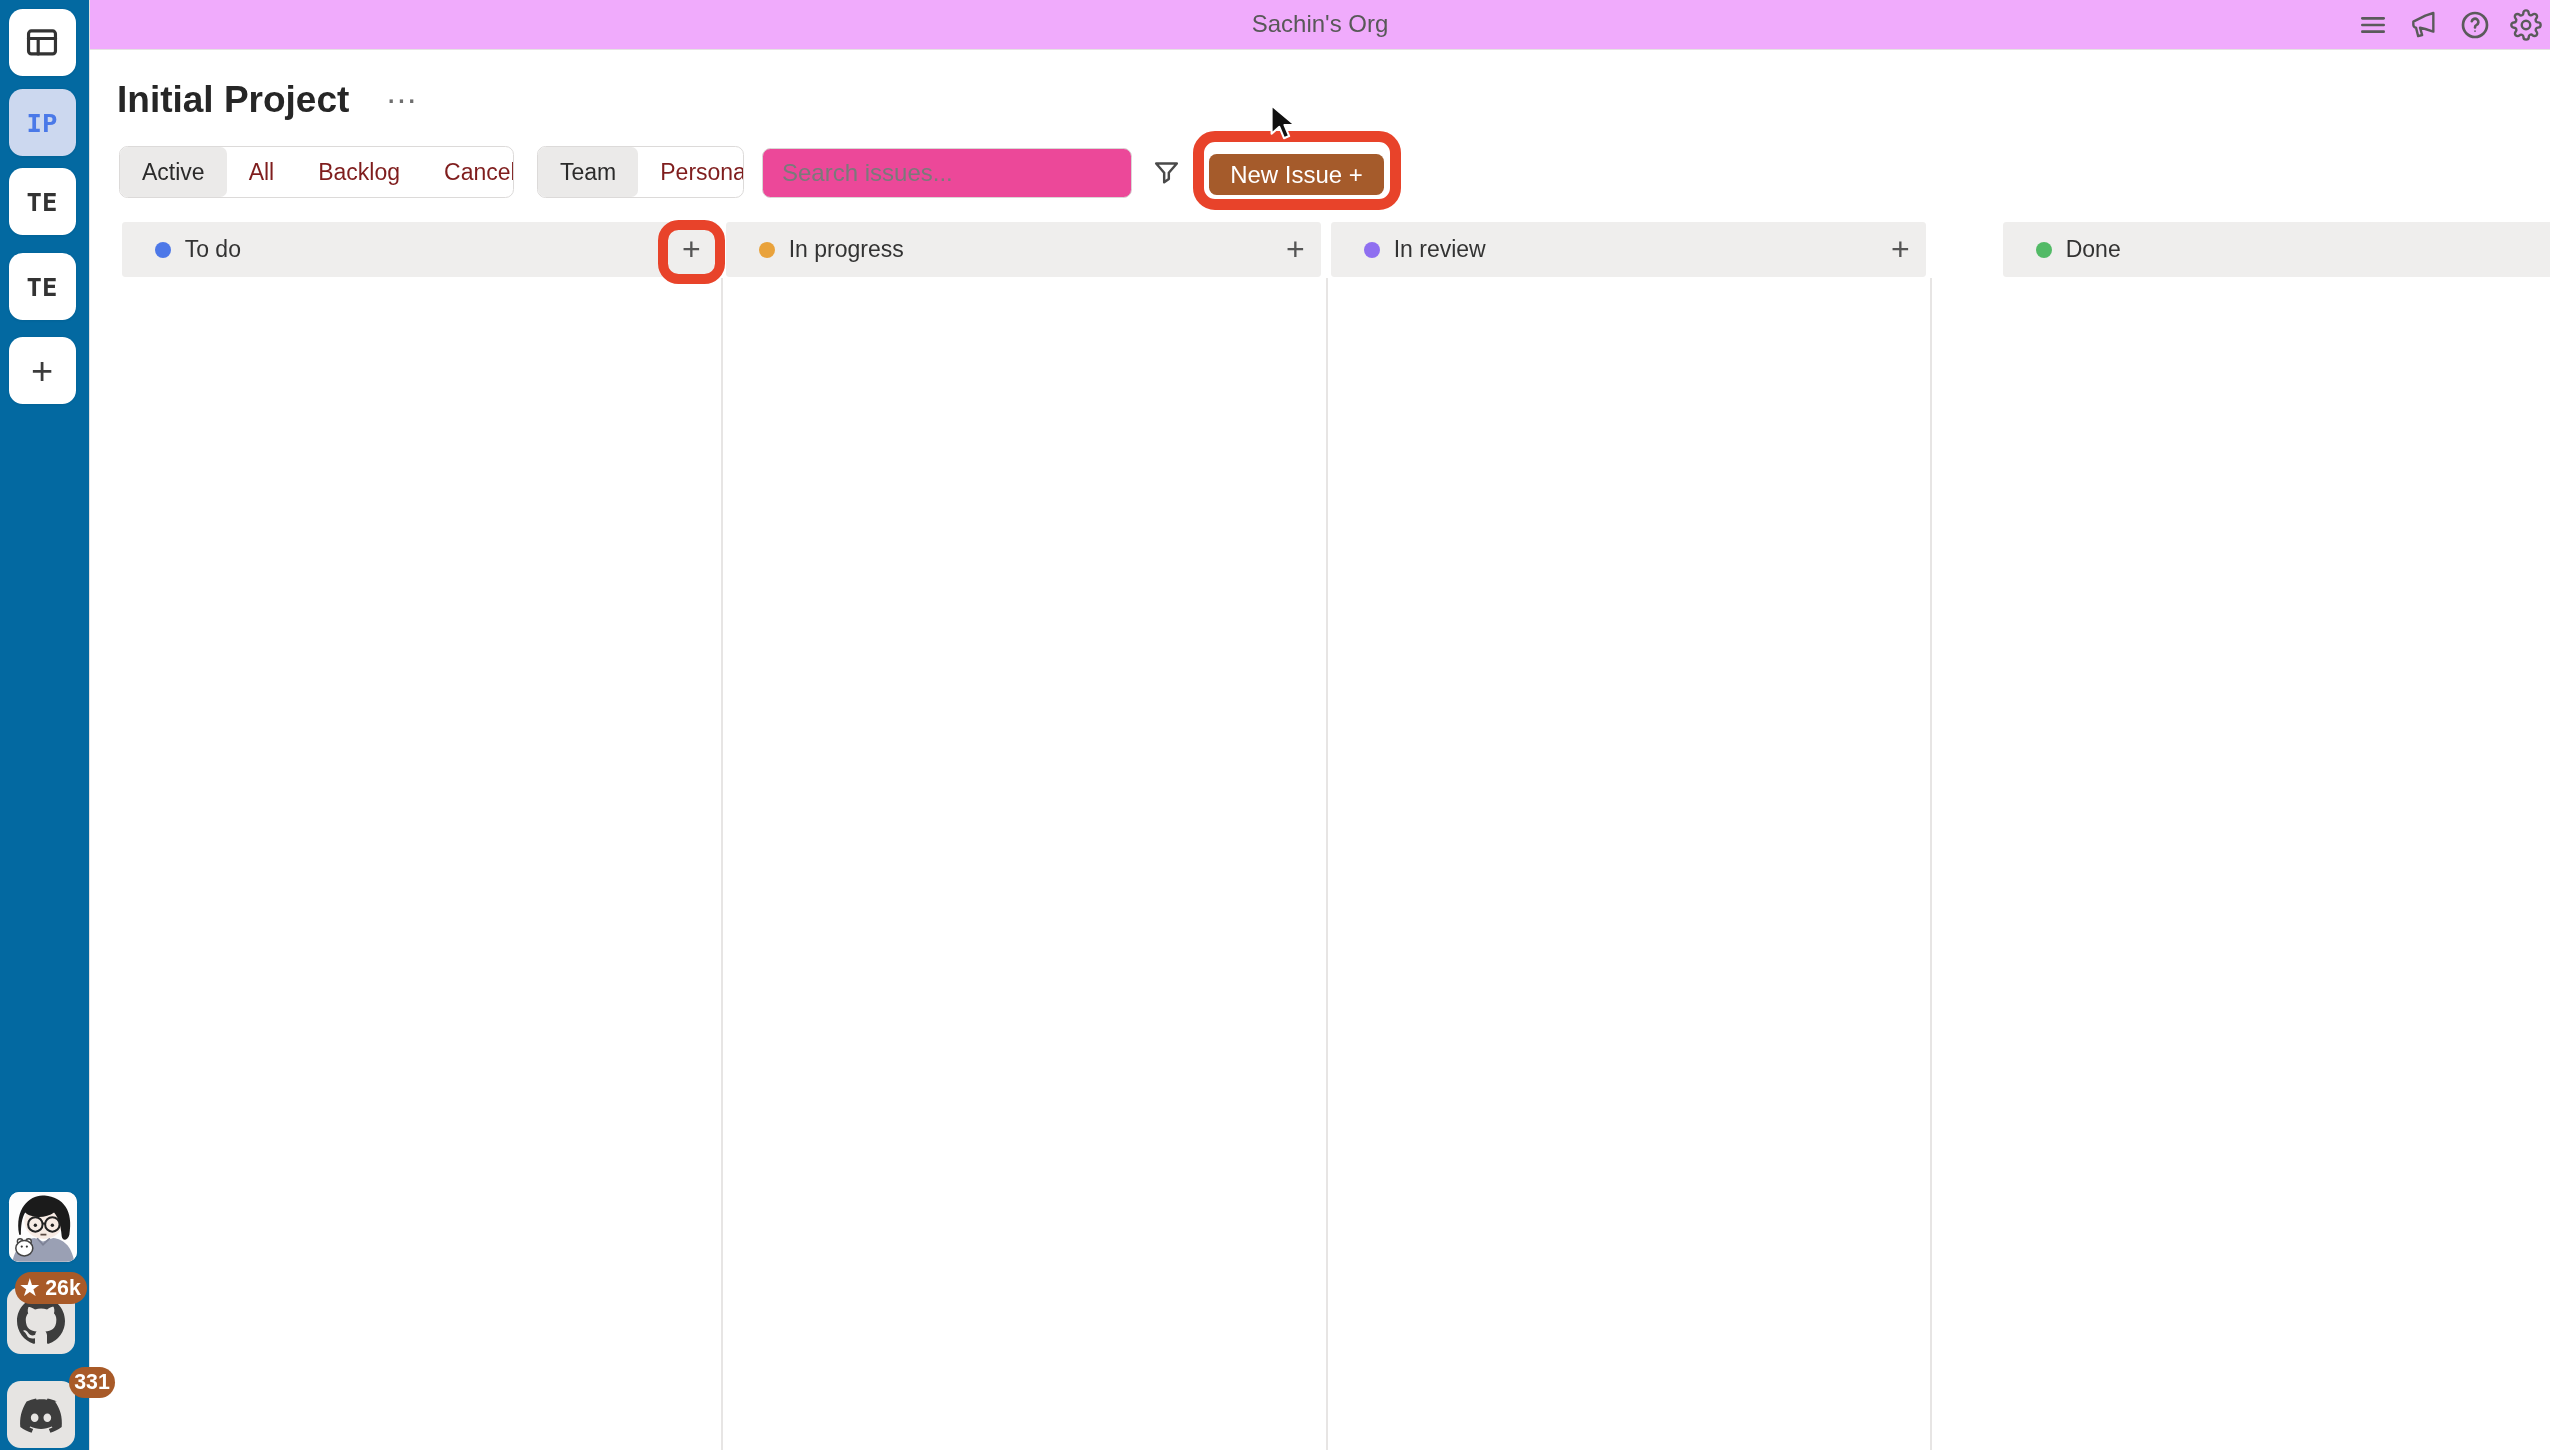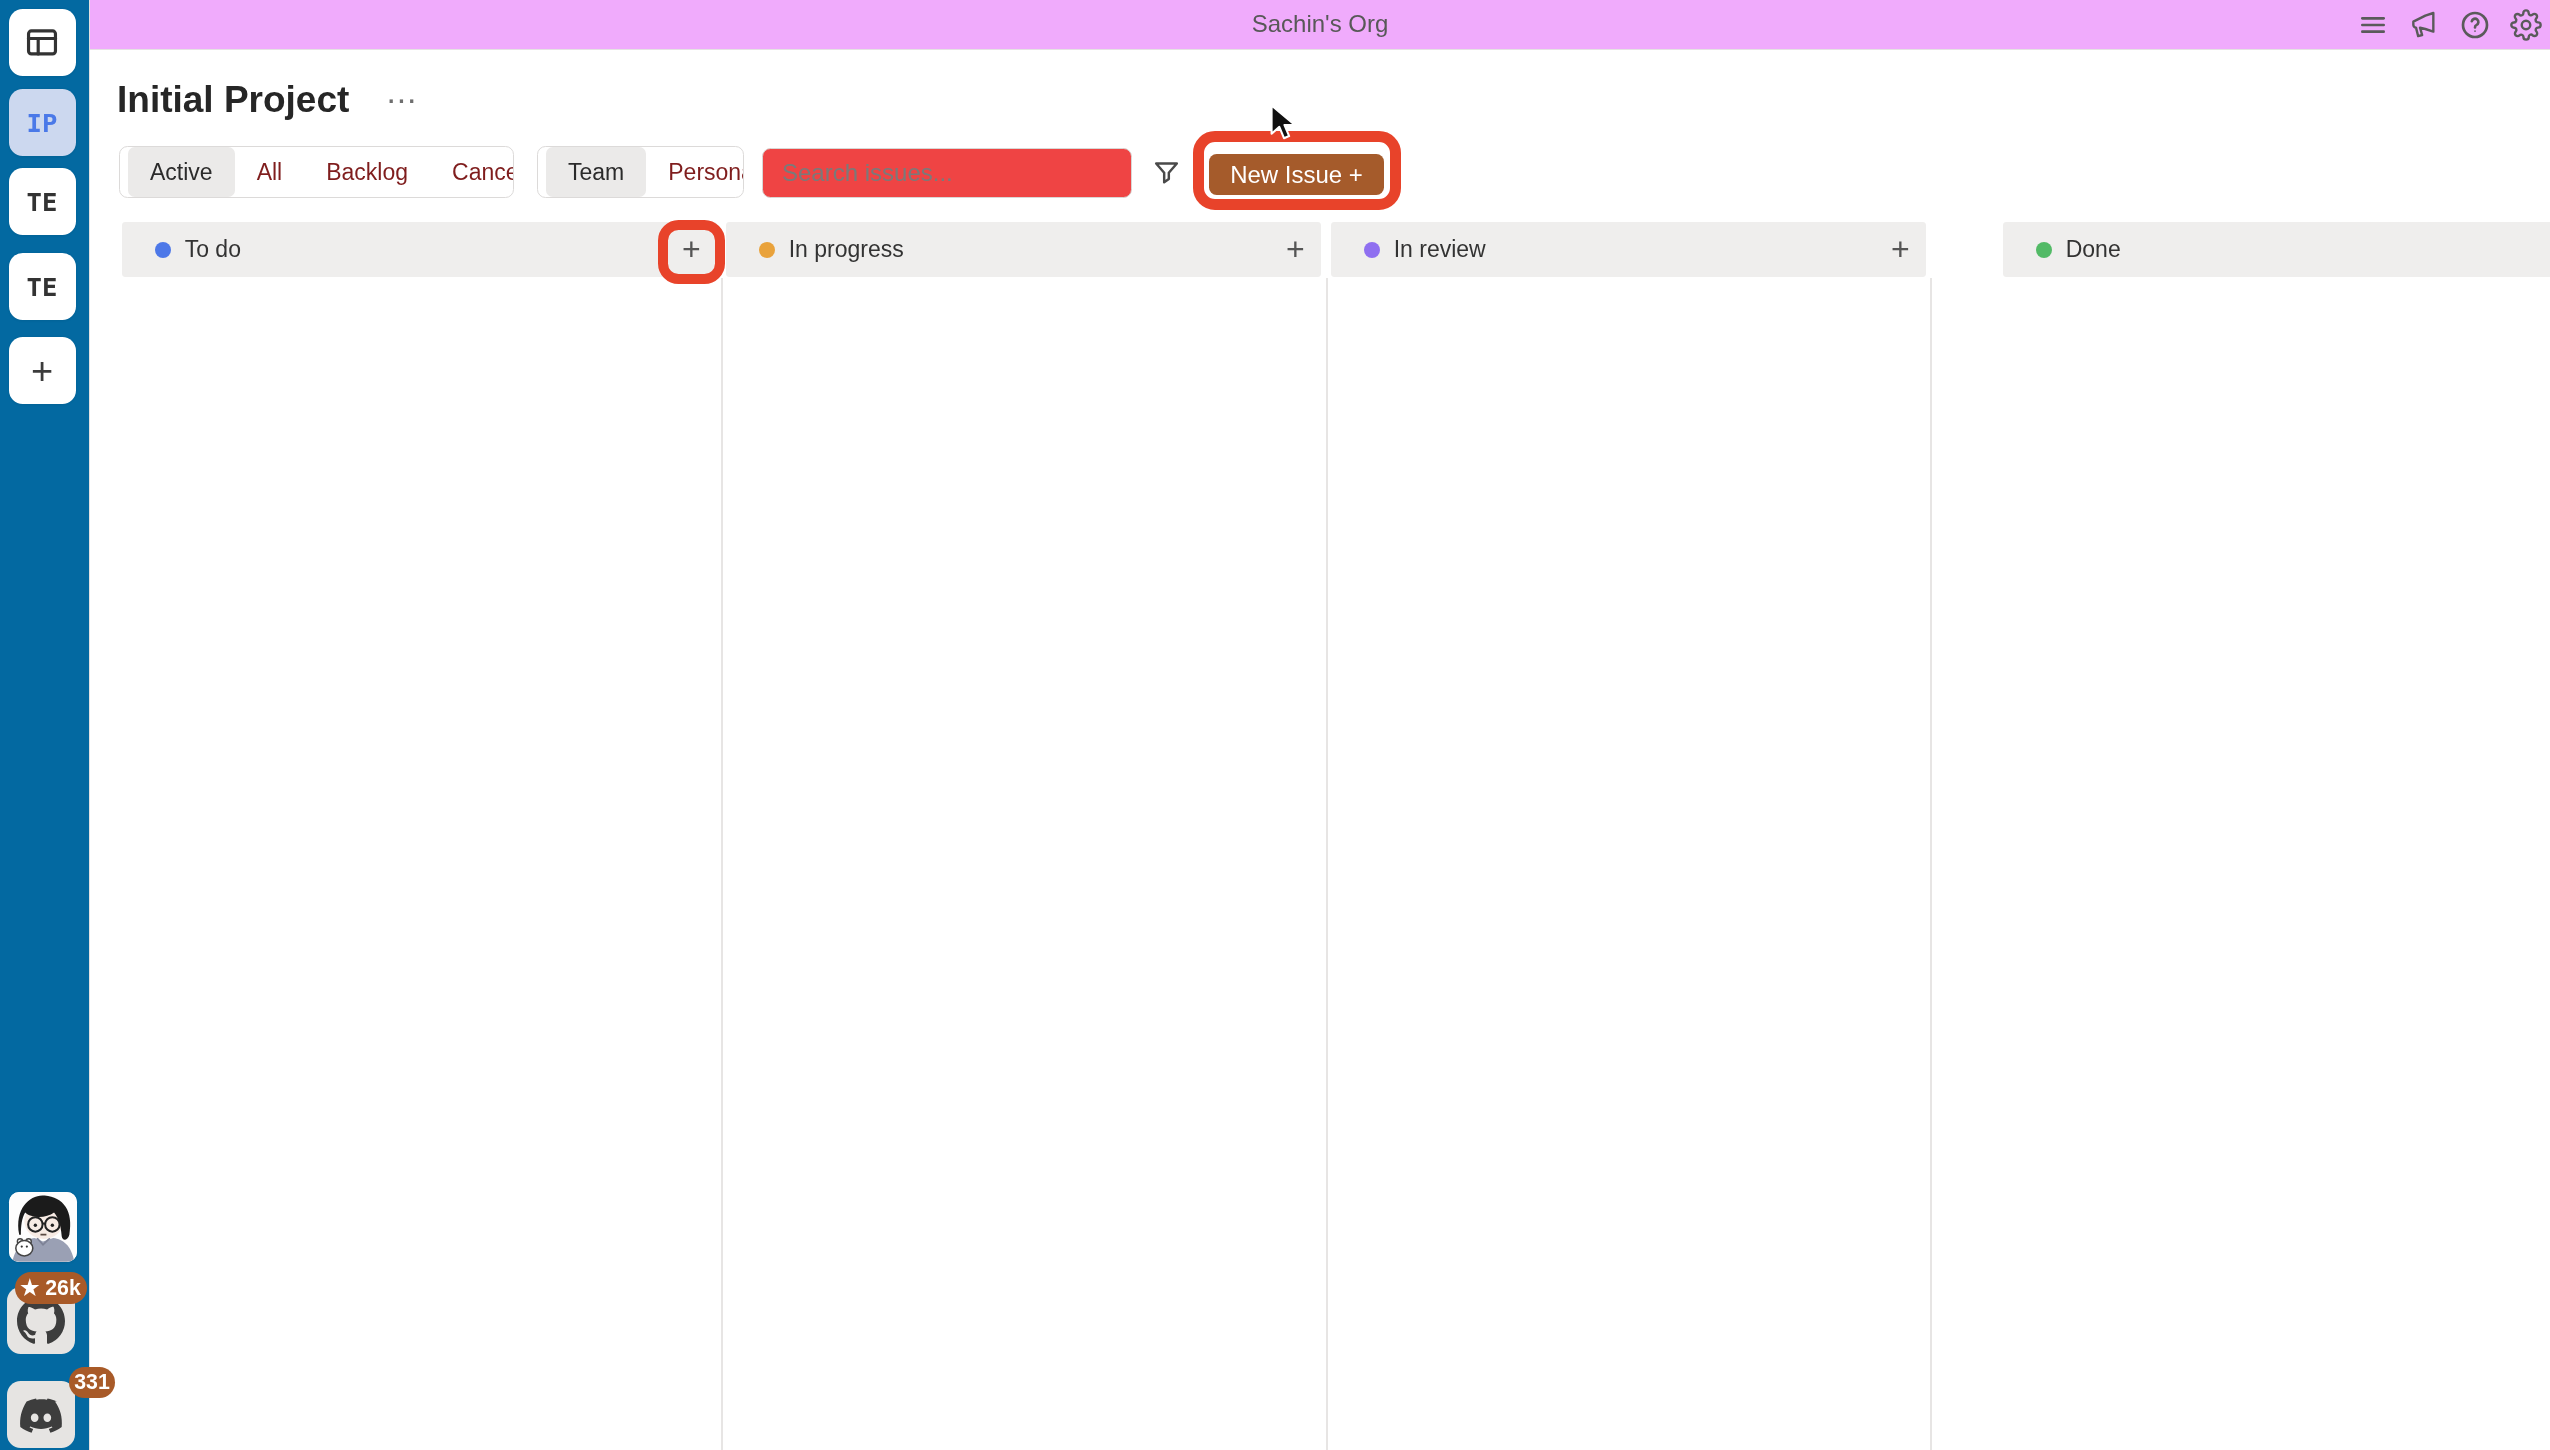--- a/index.html
+++ b/index.html
@@ -41,29 +41,29 @@
   .topbar-icons { position:absolute; right:6.8px; top:0; height:50px; display:flex; align-items:center; gap:17px; }
   .tb-icon { width:34px; height:34px; display:flex; align-items:center; justify-content:center; cursor:pointer; }
 
   
   .page-title { position:absolute; left:117px; top:79px; font-size:37px; font-weight:bold; color:#262626; }
   .title-more { position:absolute; left:388px; top:88px; font-size:23px; font-weight:bold;
                 color:#6f6f6f; letter-spacing:2.6px; cursor:pointer; }
 
   
   .seg { position:absolute; top:146px; height:52px; background:#fff; border:1.7px solid #dcdad9;
-         border-radius:8.5px; display:flex; align-items:stretch; overflow:hidden;padding-left:8px; }
+         border-radius:8.5px; display:flex; align-items:stretch; overflow:hidden; }
   .seg1 { left:119px; width:395px; }
   .seg2 { left:537px; width:207px; }
   .seg-item { display:flex; align-items:center; justify-content:center; font-size:23px;
               color:#7f1d1d; padding:0 22px; cursor:pointer; white-space:nowrap; }
   .seg-item.selected { background:#ebeae9; color:#2b2b2b; border-radius:6.8px; }
 
   .search-input { position:absolute; left:762px; top:148px; width:370px; height:50px;
-                  background:#ef4444; border:1.7px solid #d9d7d5; border-radius:8.5px;
+                  background:#ec4899; border:1.7px solid #d9d7d5; border-radius:8.5px;
                   font-family:"Liberation Sans", sans-serif; font-size:24px; color:#333;
                   padding:0 19px; outline:none; }
   .search-input::placeholder { color:#7a7a7a; }
   .funnel { position:absolute; left:1149px; top:155px; width:34px; height:34px;
             display:flex; align-items:center; justify-content:center; cursor:pointer; }
 
   .new-issue-btn { position:absolute; left:1209px; top:154px; width:175px; height:41px;
                    background:#a55b2b; border:none; border-radius:7.7px; color:#ffffff;
                    font-family:"Liberation Sans", sans-serif; font-size:24px; font-weight:500;
                    display:flex; align-items:center; justify-content:center; cursor:pointer; z-index:6; }

